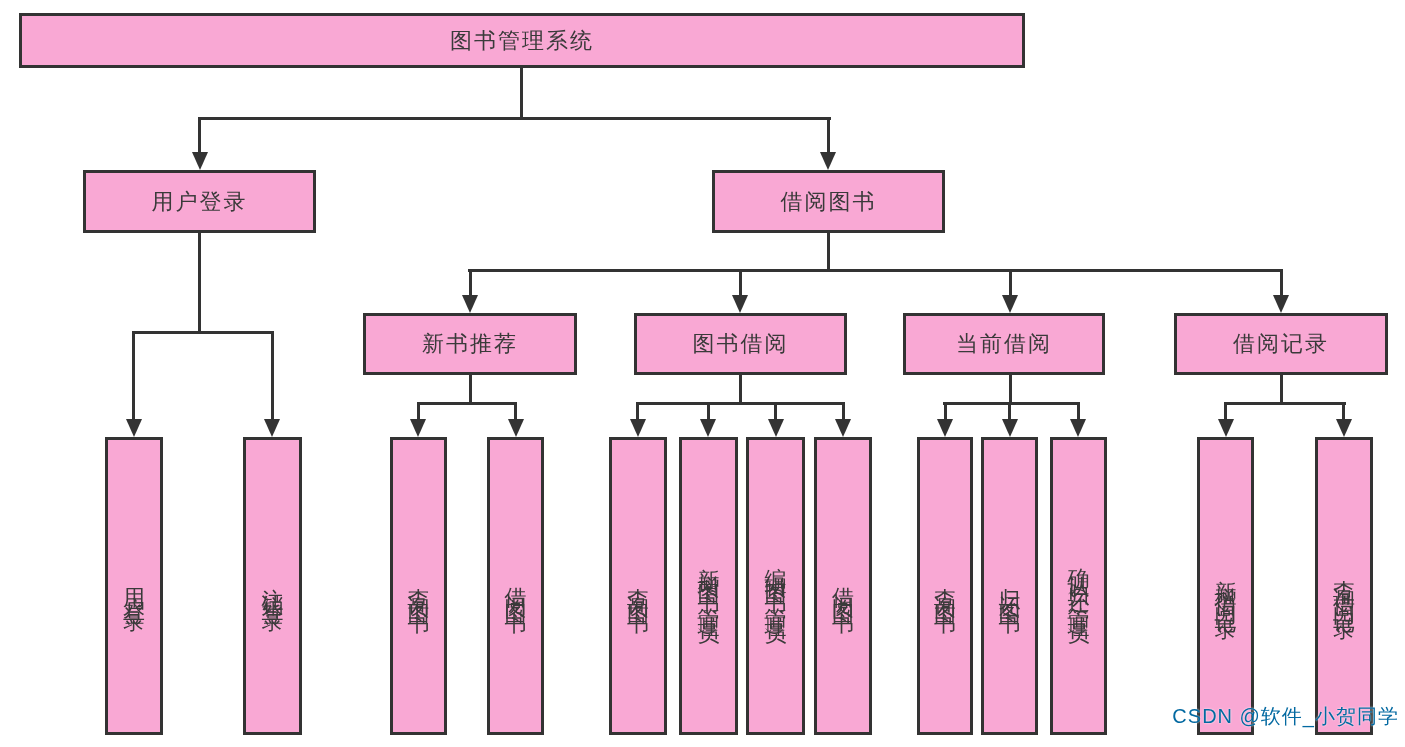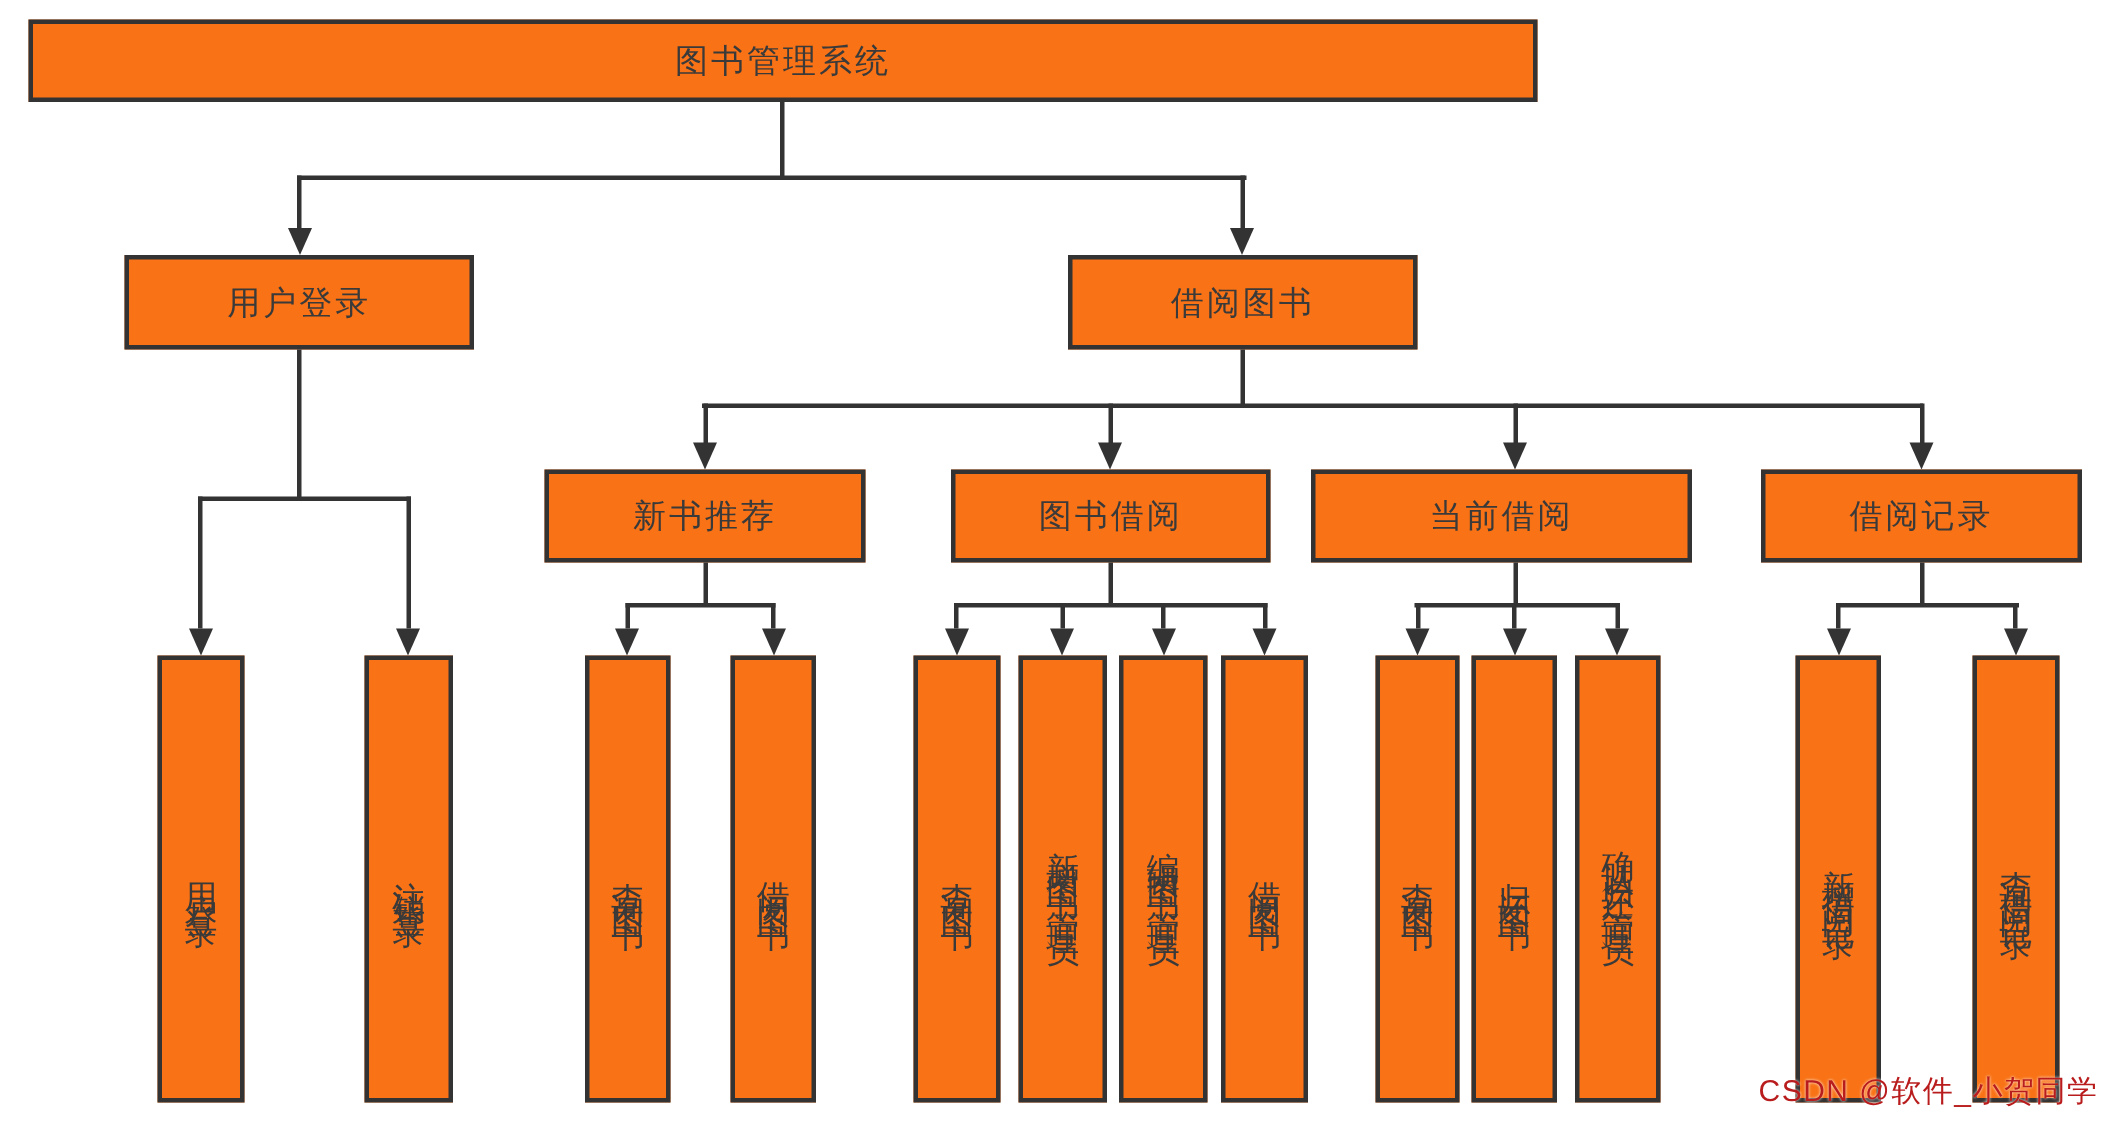--- a/index.html
+++ b/index.html
@@ -5,21 +5,21 @@
   html,body{margin:0;padding:0;background:#ffffff;}
   .stage{
     position:relative;
     width:1405px;height:747px;
     background:#ffffff;
     font-family:"Liberation Sans",sans-serif;
     overflow:hidden;
   }
   .box{
     position:absolute;
-    background:#f97316;
+    background:#f9a8d4;
     border:3px solid #333333;
     box-sizing:border-box;
     display:flex;align-items:center;justify-content:center;
     color:#3a3a3a;
   }
   .hbox{font-size:22px;letter-spacing:2px;white-space:nowrap;}
   .vbox{
     writing-mode:vertical-rl;
     text-orientation:mixed;
     font-size:22px;
@@ -27,22 +27,22 @@
     line-height:1;
   }
   .vline,.hline{position:absolute;background:#333333;}
   .arr{
     position:absolute;width:0;height:0;
     border-left:8px solid transparent;
     border-right:8px solid transparent;
     border-top:18px solid #333333;
   }
   .watermark{
-    position:absolute;right:6px;bottom:6px;
-    font-size:20px;color:#b91c1c;
+    position:absolute;right:6px;bottom:17px;
+    font-size:20px;color:#0369a1;
     letter-spacing:1px;white-space:nowrap;
     text-shadow:0 0 2px #ffffff;
     z-index:5;
     margin-left:28px;
   }
 </style>
 </head>
 <body>
 
 <div class="stage">
@@ -82,21 +82,21 @@
   <div class="arr" style="left:1002px;top:295px;"></div>
   <div class="vline" style="left:1280px;top:269px;width:3px;height:28px;"></div>
   <div class="arr" style="left:1273px;top:295px;"></div>
 
   <div class="box hbox" style="left:634px;top:313px;width:213px;height:62px;">
     <span>图书借阅</span>
   </div>
   <div class="box hbox" style="left:363px;top:313px;width:214px;height:62px;">
     <span>新书推荐</span>
   </div>
-  <div class="box hbox" style="left:874px;top:313px;width:254px;height:62px;font-family:Liberation Serif, serif;">
+  <div class="box hbox" style="left:903px;top:313px;width:202px;height:62px;font-family:Liberation Serif, serif;">
     <span>当前借阅</span>
   </div>
   <div class="box hbox" style="left:1174px;top:313px;width:214px;height:62px;">
     <span>借阅记录</span>
   </div>
 
   <div class="vline" style="left:469px;top:375px;width:3px;height:29px;"></div>
   <div class="hline" style="left:417px;top:402px;width:100px;height:3px;"></div>
   <div class="vline" style="left:417px;top:402px;width:3px;height:17px;"></div>
   <div class="arr" style="left:410px;top:419px;"></div>

